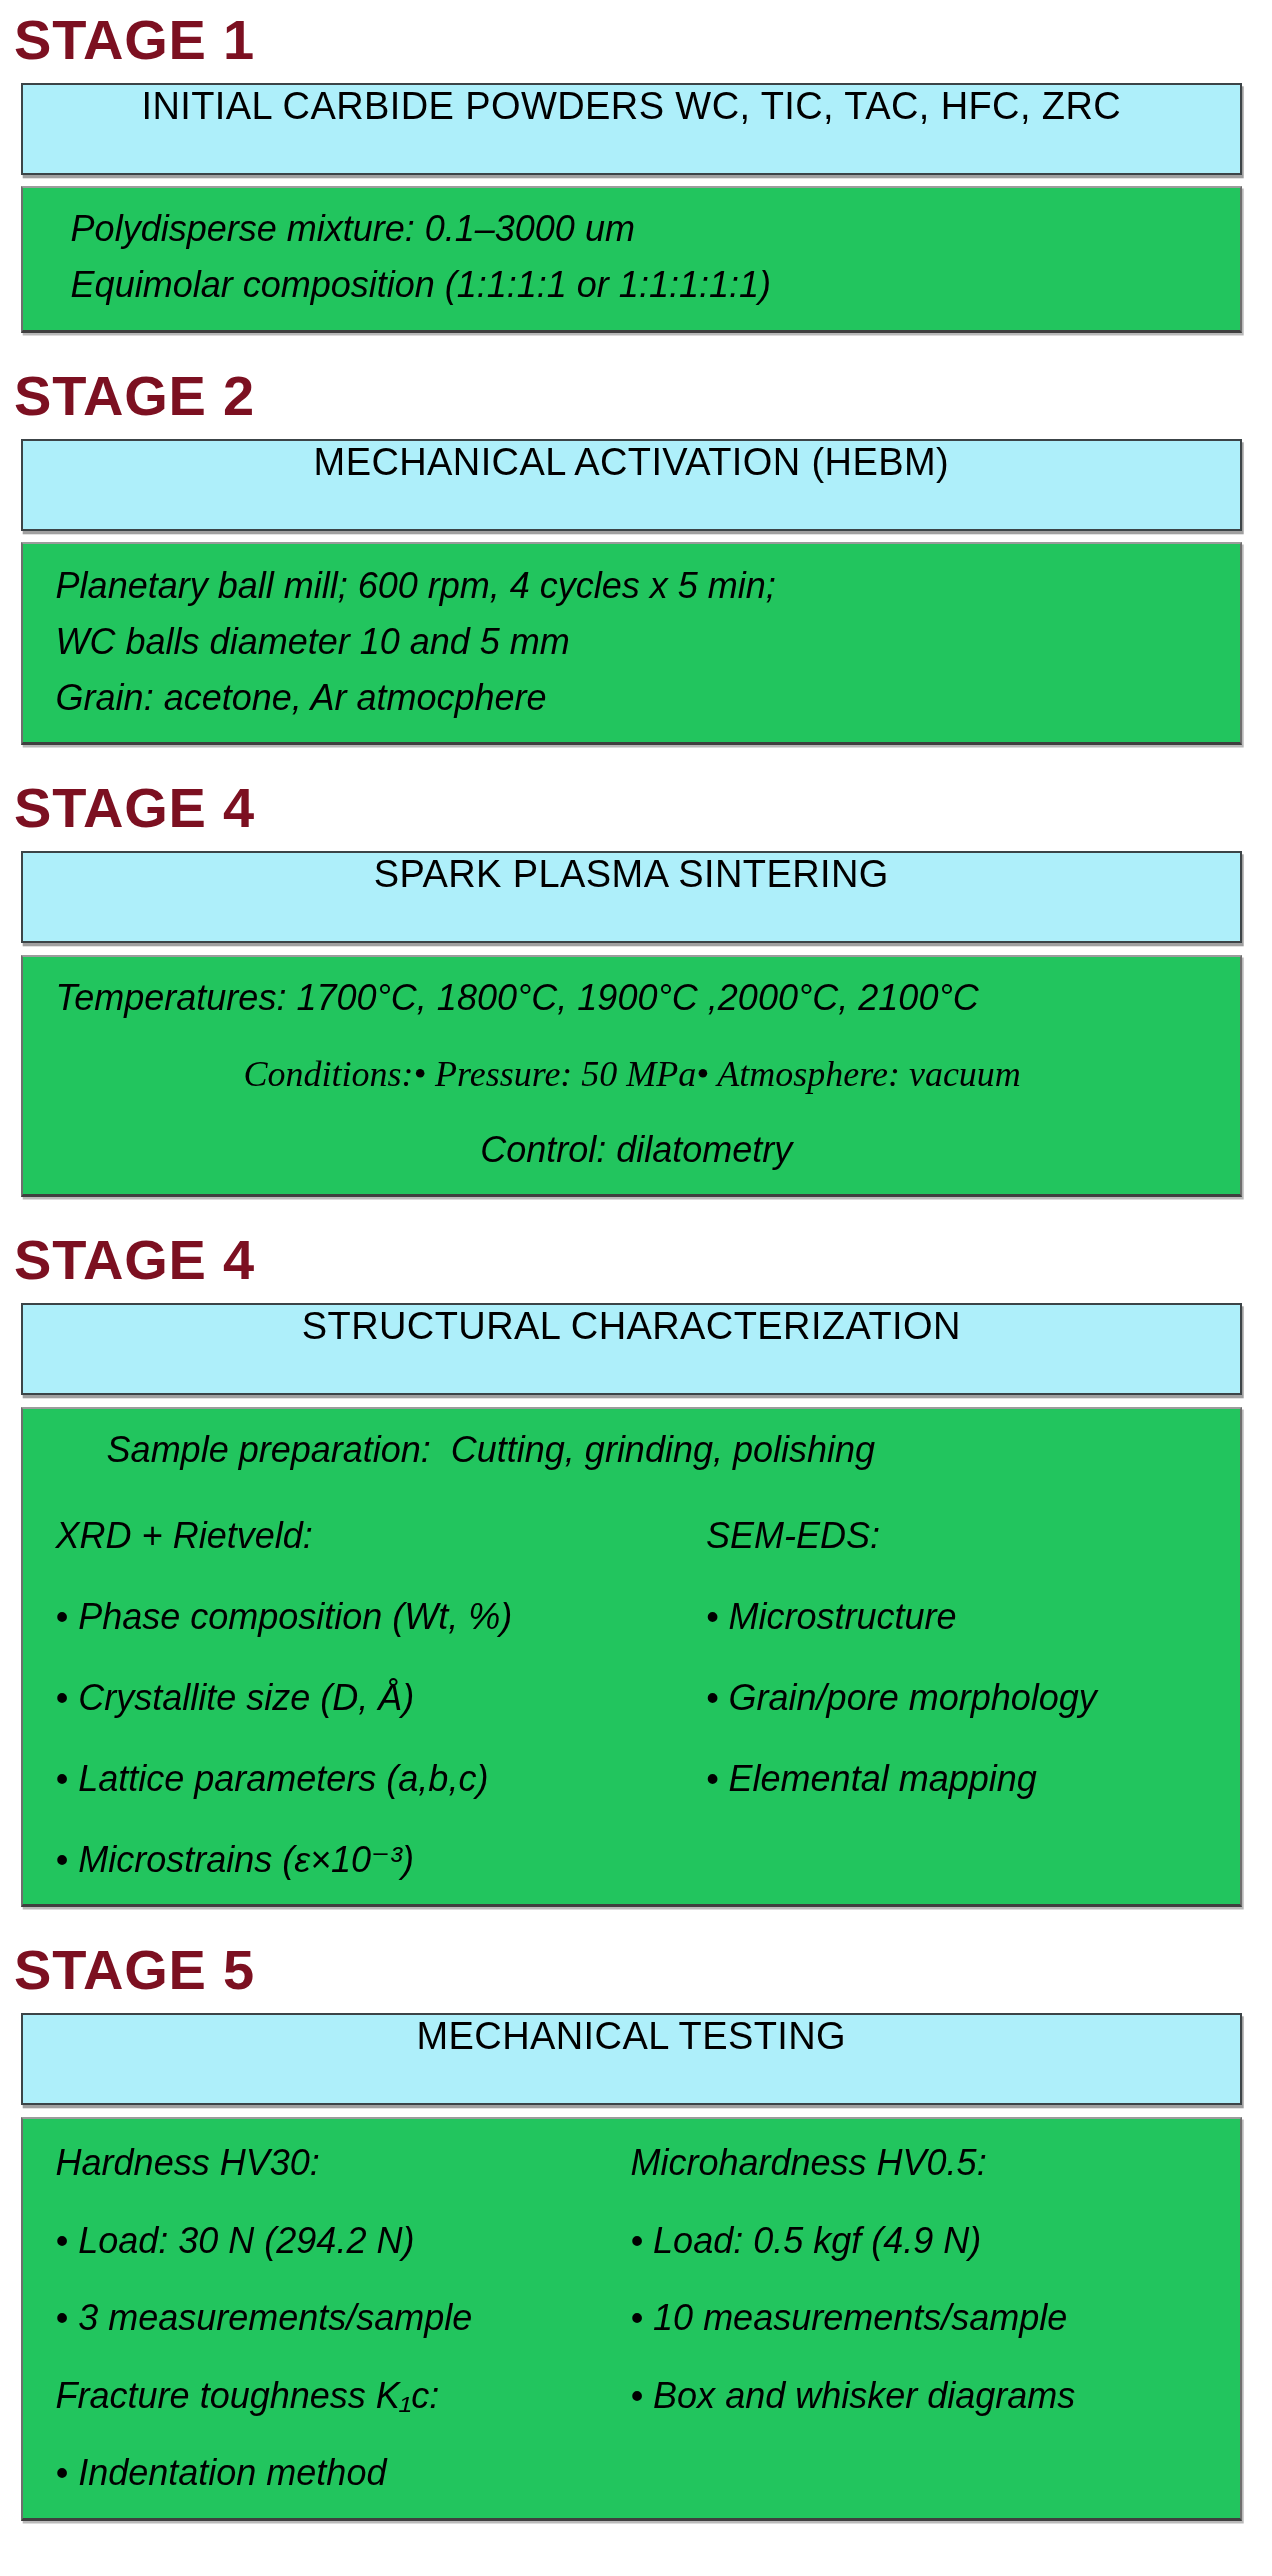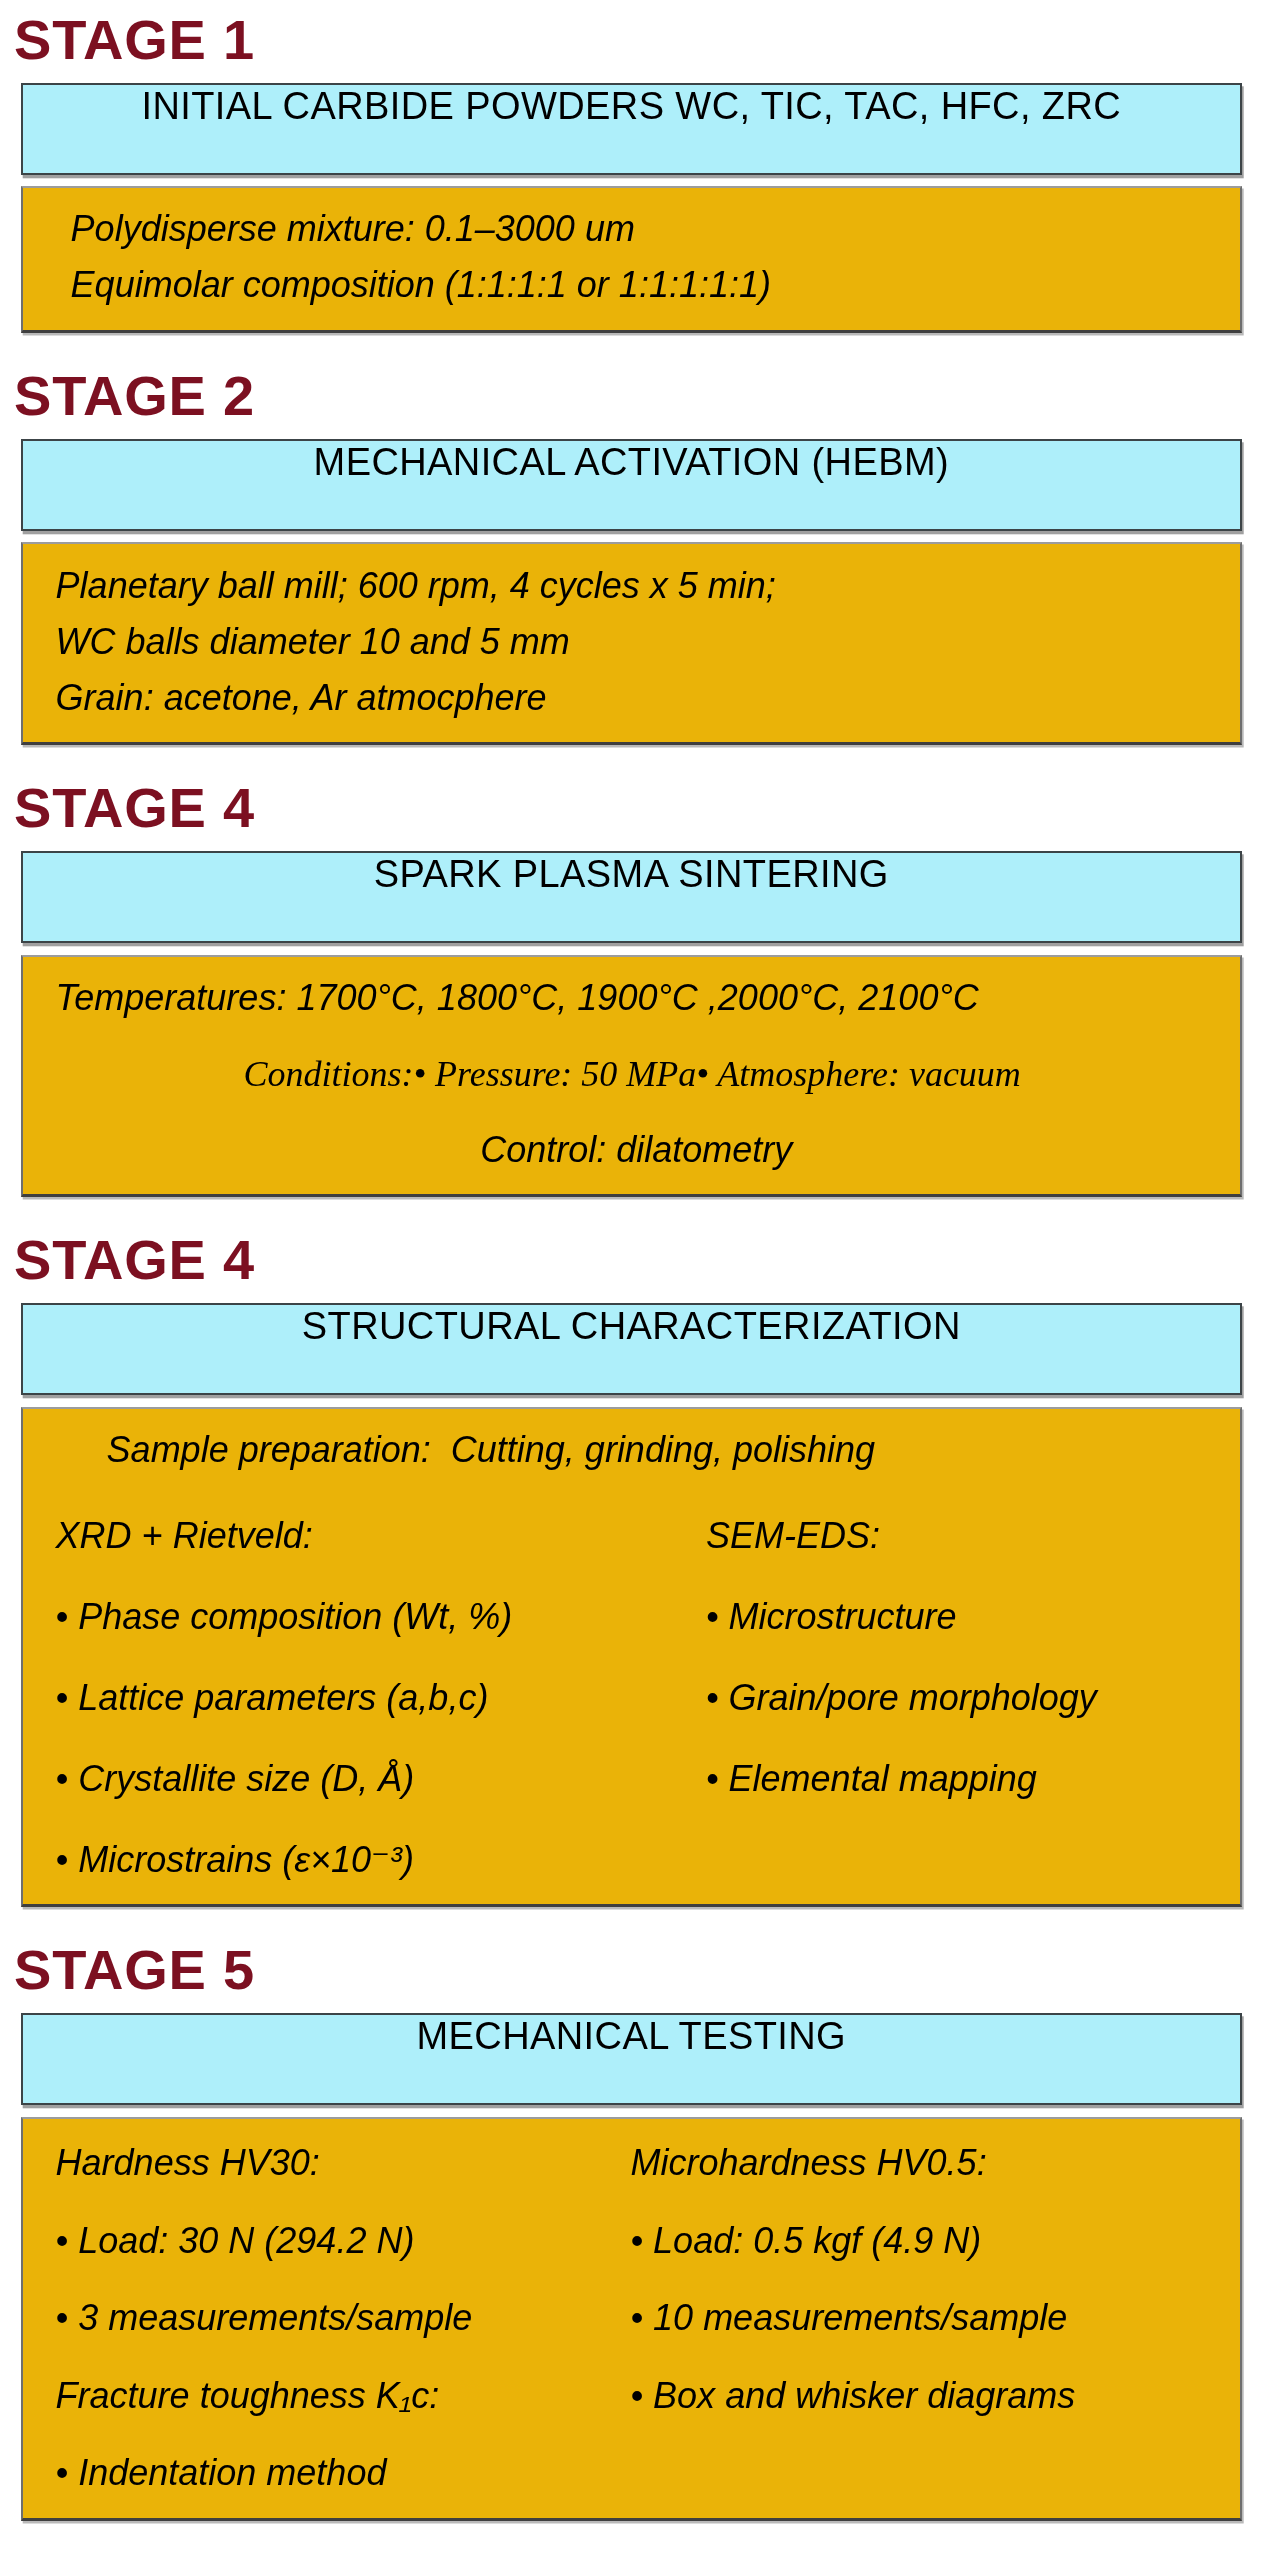--- a/index.html
+++ b/index.html
@@ -44,21 +44,21 @@
     justify-content: center;
     box-sizing: border-box;
   }
   .header-label {
     font-size: 38px;
     letter-spacing: 0.4px;
     white-space: nowrap;
   }
   .body-box {
     margin-top: 11.6px;
-    background: #eab308;
+    background: #22c55e;
     border: 2.5px solid #6e6e6e;
     border-top-color: #9c9c9c;
     border-bottom: 3.3px solid #3f3f3f;
     box-shadow: 1.7px 2.5px 0 #b9b9b9;
     box-sizing: border-box;
     font-style: italic;
     font-size: 36px;
     line-height: 56px;
     padding: 13.2px 23px 16.5px 33px;
   }
@@ -148,22 +148,22 @@
     </div>
     <div class="body-box">
       <div class="sample-row">
         <span class="body-line">Sample preparation:</span>
         <span class="body-line">Cutting, grinding, polishing</span>
       </div>
       <div class="two-col cols-structural">
         <div>
           <div class="col-title">XRD + Rietveld:</div>
           <div class="col-item">• Phase composition (Wt, %)</div>
+          <div class="col-item">• Crystallite size (D, Å)</div>
           <div class="col-item">• Lattice parameters (a,b,c)</div>
-          <div class="col-item">• Crystallite size (D, Å)</div>
           <div class="col-item">• Microstrains (ε×10⁻³)</div>
         </div>
         <div>
           <div class="col-title">SEM-EDS:</div>
           <div class="col-item">• Microstructure</div>
           <div class="col-item">• Grain/pore morphology</div>
           <div class="col-item">• Elemental mapping</div>
         </div>
       </div>
     </div>

